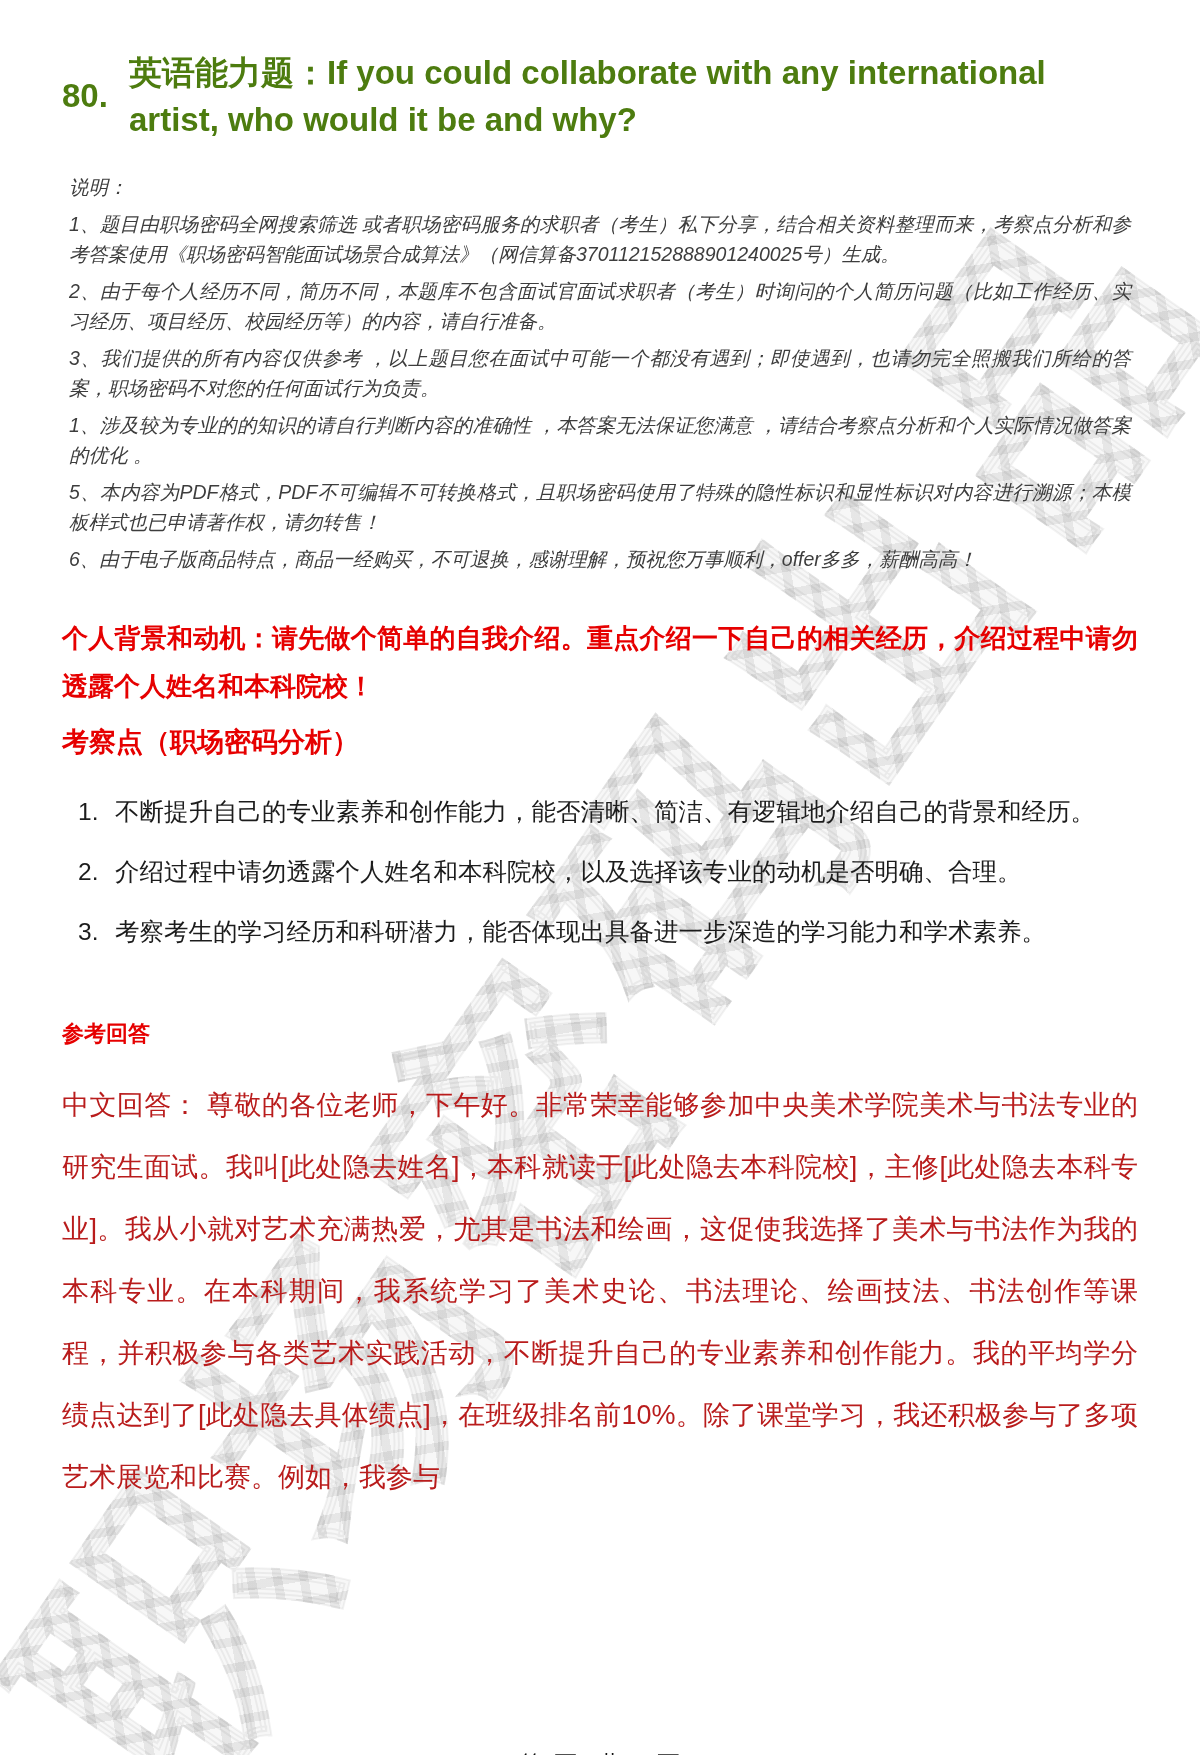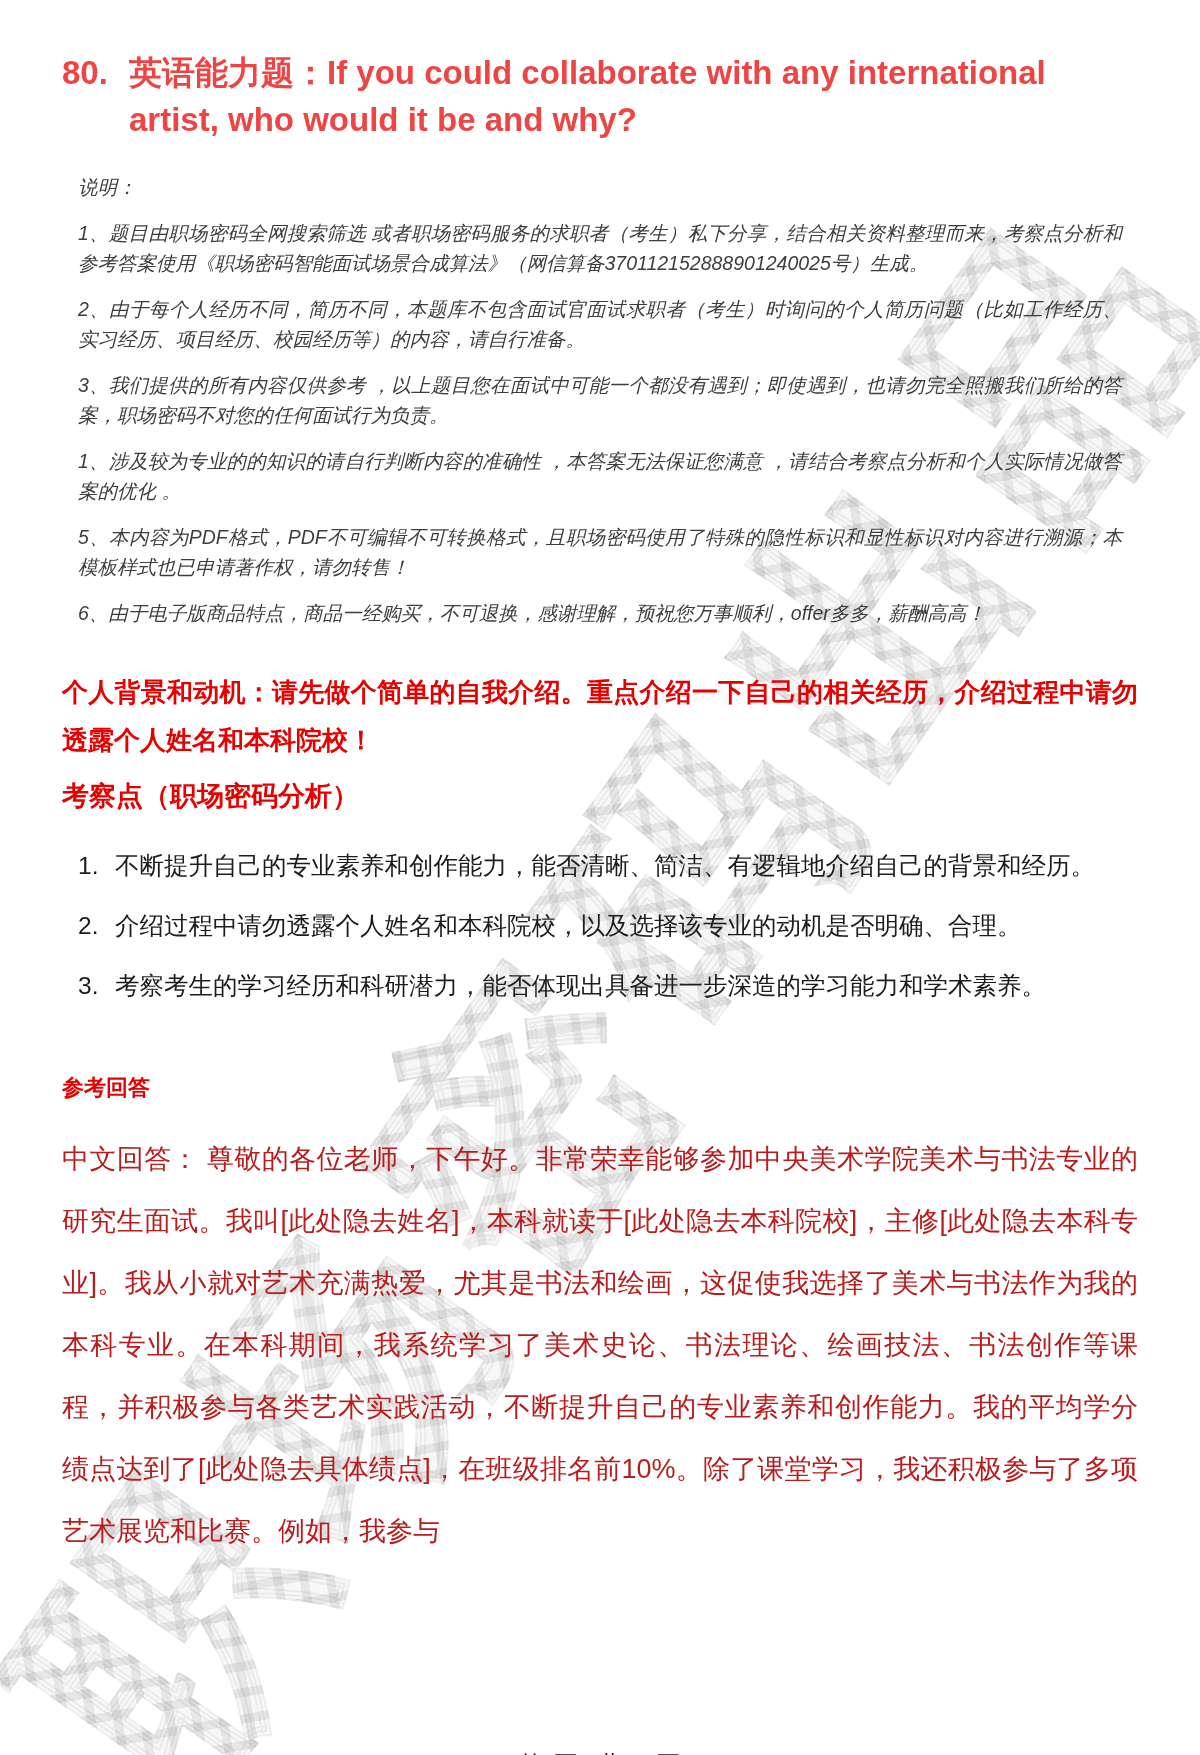--- a/index.html
+++ b/index.html
@@ -22,26 +22,26 @@
       repeating-linear-gradient(45deg,  rgba(70,70,70,0.09) 0 9px, rgba(0,0,0,0) 9px 26px),
       repeating-linear-gradient(-45deg, rgba(70,70,70,0.09) 0 9px, rgba(0,0,0,0) 9px 26px);
     -webkit-background-clip:text;background-clip:text;
     -webkit-text-stroke:2px rgba(0,0,0,0.05);
     pointer-events:none;
     z-index:0;
   }
 
   .content{position:relative;z-index:1;padding:0 62px;}
 
-  .title-row{display:flex;margin-top:50px;font-weight:700;font-size:33px;line-height:1.42;color:#ef4444;}
+  .title-row{display:flex;margin-top:50px;font-weight:700;font-size:33px;line-height:1.42;color:#4d7c0f;align-items:center;}
   .title-num{width:67px;flex:none;}
   .title-text{flex:1;}
 
   .notice{margin-top:28px;font-style:italic;font-size:19.5px;line-height:30px;color:#3d3d3d;text-align:justify;}
-  .notice-line{margin:16px;}
+  .notice-line{margin:7px;}
 
   .red-prompt{margin-top:40px;color:#e60000;font-weight:700;font-size:26px;line-height:48px;text-align:justify;}
 
   .analysis-heading{margin-top:15px;color:#e60000;font-weight:700;font-size:27px;line-height:1.3;}
 
   .olist{margin-top:22px;font-size:24.5px;line-height:60px;color:#1c1c1c;}
   .li{display:flex;}
   .li-num{flex:none;width:37px;padding-left:16px;}
   .li-text{flex:1;text-align:justify;}
 

